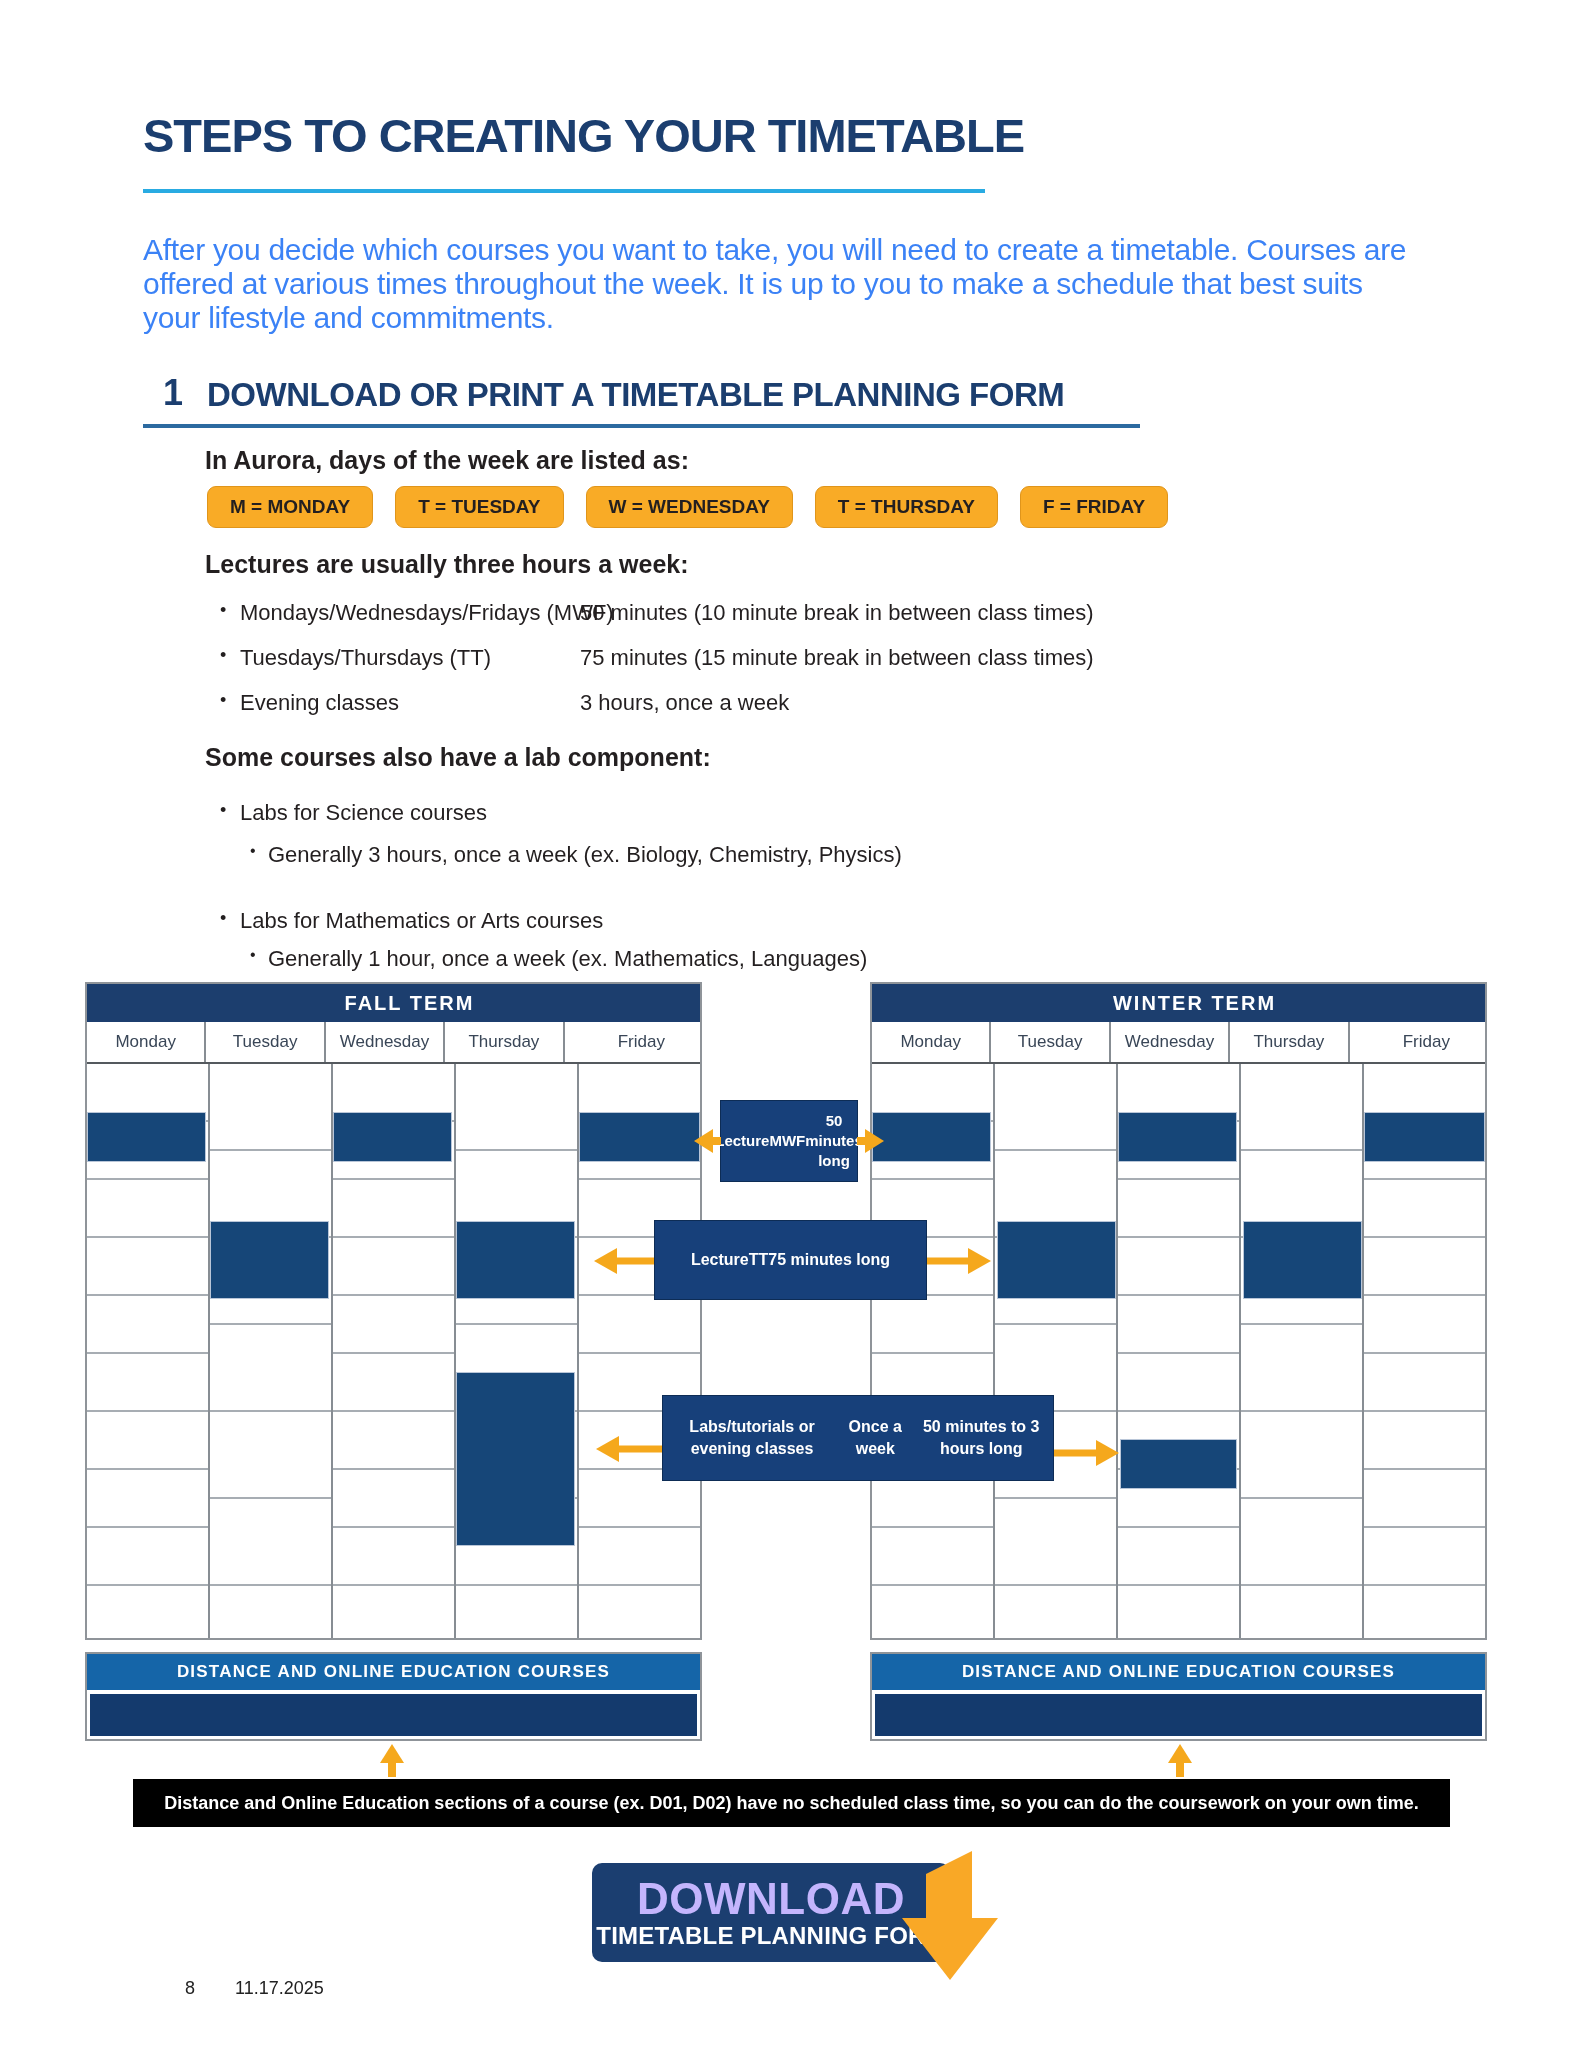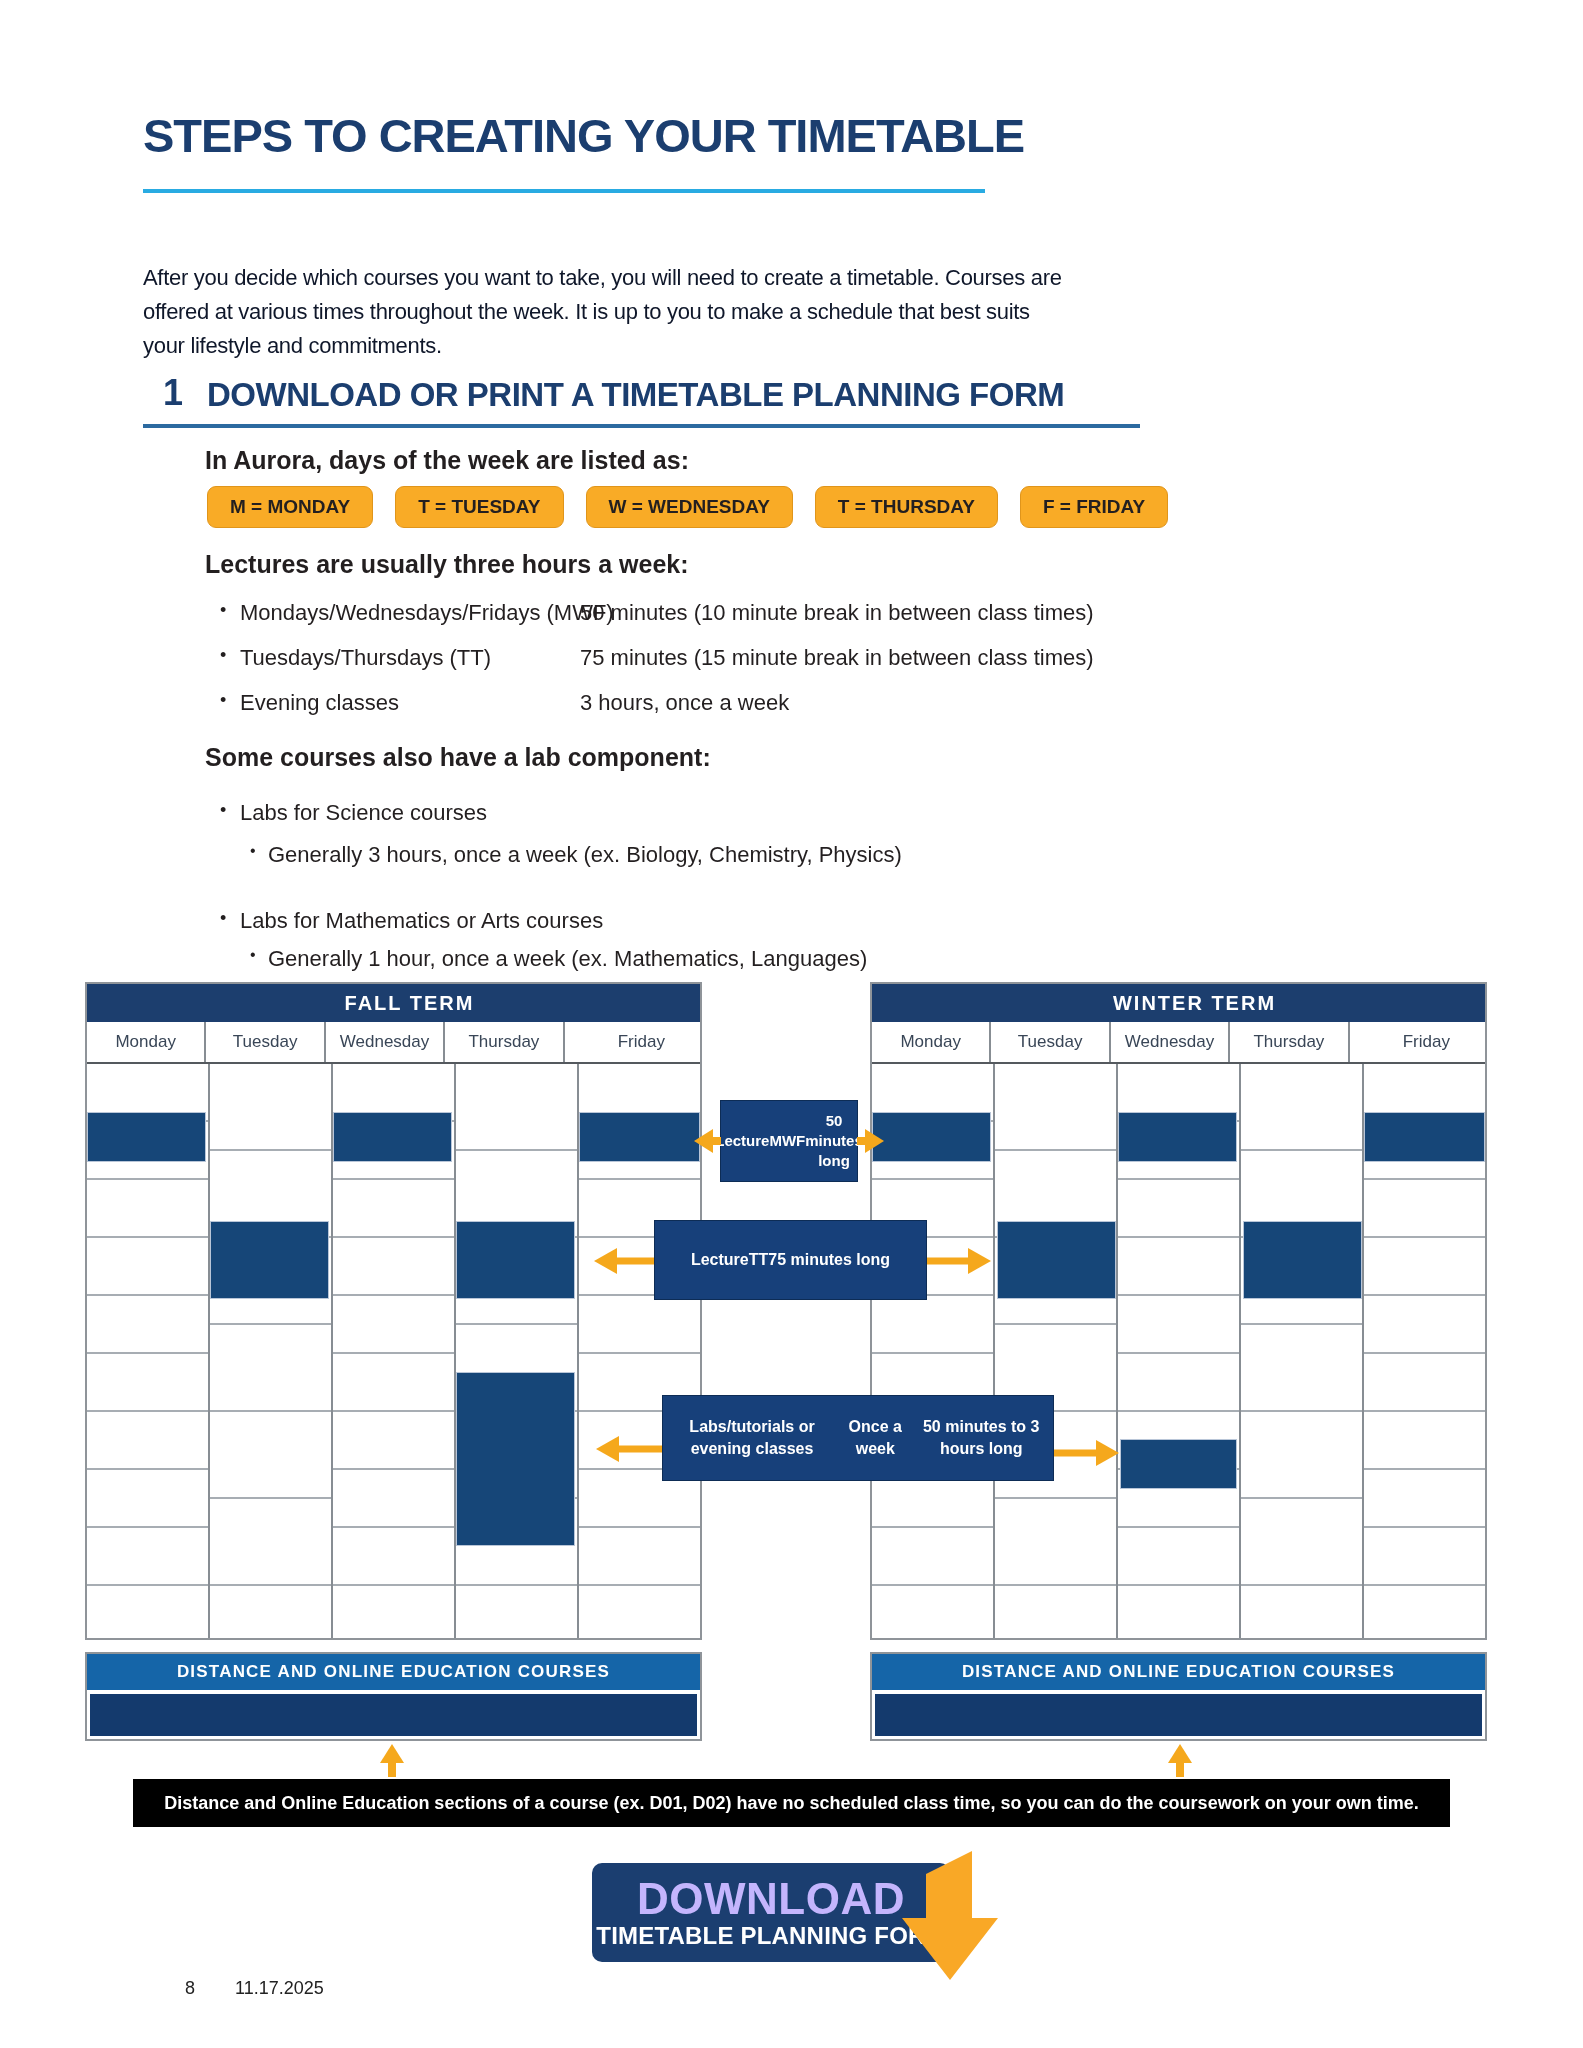--- a/index.html
+++ b/index.html
@@ -3,21 +3,21 @@
 <meta charset="utf-8">
 <style>
   html,body{margin:0;padding:0;background:#e8e8e8;}
   .page{position:relative;width:1583px;height:2048px;background:#ffffff;overflow:hidden;
         font-family:"Liberation Sans",sans-serif;color:#231F20;}
   .abs{position:absolute;}
 
   
   .title{left:143px;top:108px;font-size:47px;font-weight:800;color:#1B3E6F;letter-spacing:-1px;white-space:nowrap;}
   .rule-cyan{left:143px;top:189px;width:842px;height:4px;background:#29ABE2;}
-  .intro{left:143px;top:233px;font-size:22px;line-height:34px;letter-spacing:-0.3px;color:#0f172a;margin-top:28px;}
+  .intro{left:143px;top:233px;font-size:30px;line-height:34px;letter-spacing:-0.3px;color:#3b82f6;}
   .step-num{left:163px;top:372px;font-size:36px;font-weight:800;color:#1B3E6F;}
   .step-heading{left:207px;top:376px;font-size:33px;font-weight:800;color:#1B3E6F;letter-spacing:-0.5px;white-space:nowrap;}
   .rule-navy{left:143px;top:424px;width:997px;height:4px;background:#2C6AA0;}
   .subhead{font-size:25px;font-weight:700;color:#231F20;white-space:nowrap;}
   .aurora{left:205px;top:446px;}
   .badges{left:207px;top:486px;display:flex;gap:22px;}
   .badge{background:#F9AB26;border:1px solid #E0951B;border-radius:9px;padding:9px 22px;
          font-size:19px;font-weight:700;color:#231F20;white-space:nowrap;}
   .lect-head{left:205px;top:550px;}
   .lrow{position:absolute;left:240px;font-size:22px;white-space:nowrap;}

